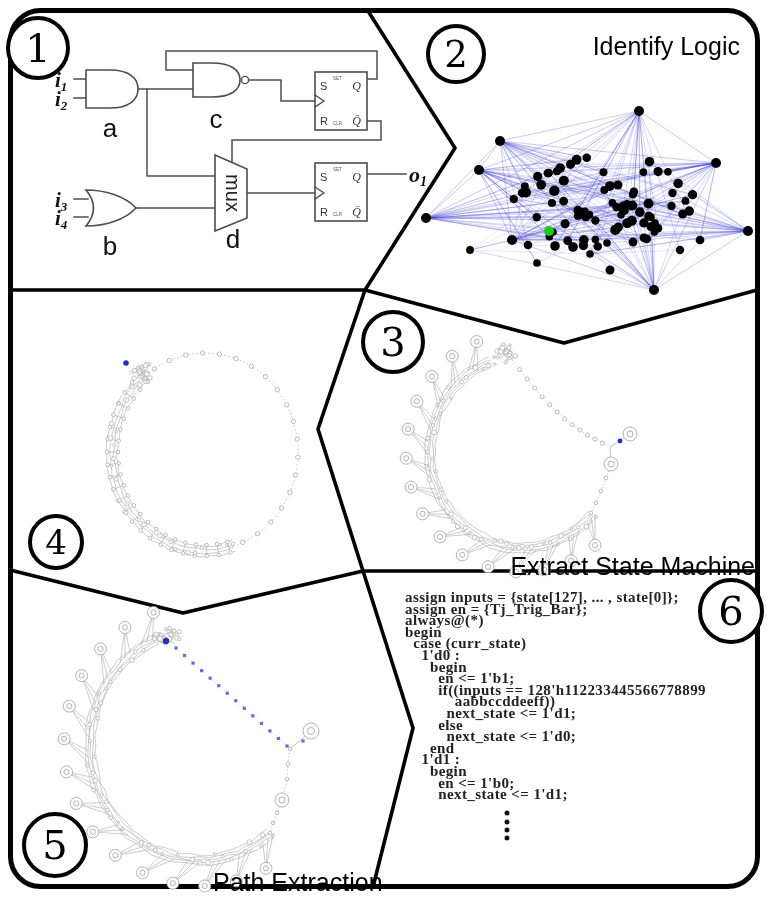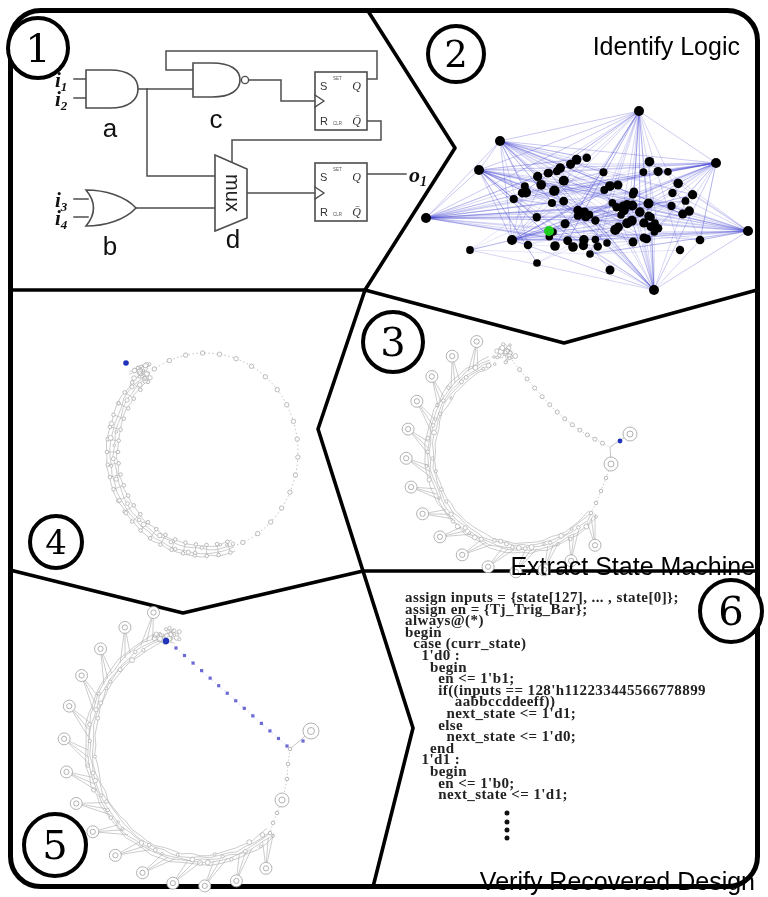--- a/index.html
+++ b/index.html
@@ -1059,21 +1059,21 @@
     </div>
   <div class="badge" style="left:22px;top:812px;width:58px;height:58px;">
       <span>5</span>
     </div>
   <div class="badge" style="left:698px;top:578px;width:58px;height:58px;">
       <span>6</span>
     </div>
 
   <div class="title" style="right:28px;top:20px;">Identify Logic</div>
   <div class="title" style="right:13px;top:540px;text-align:center;">Extract State Machine</div>
-  <div class="title" style="right:13px;top:855px;">Verify Recovered Design</div>
+  <div class="title" style="left:213px;top:856px;">Path Extraction</div>
 
   <pre class="code">assign inputs = {state[127], ... , state[0]};
 assign en = {Tj_Trig_Bar};
 always@(*)
 begin
   case (curr_state)
     1'd0 :
       begin
         en &lt;= 1'b1;
         if((inputs == 128'h112233445566778899

